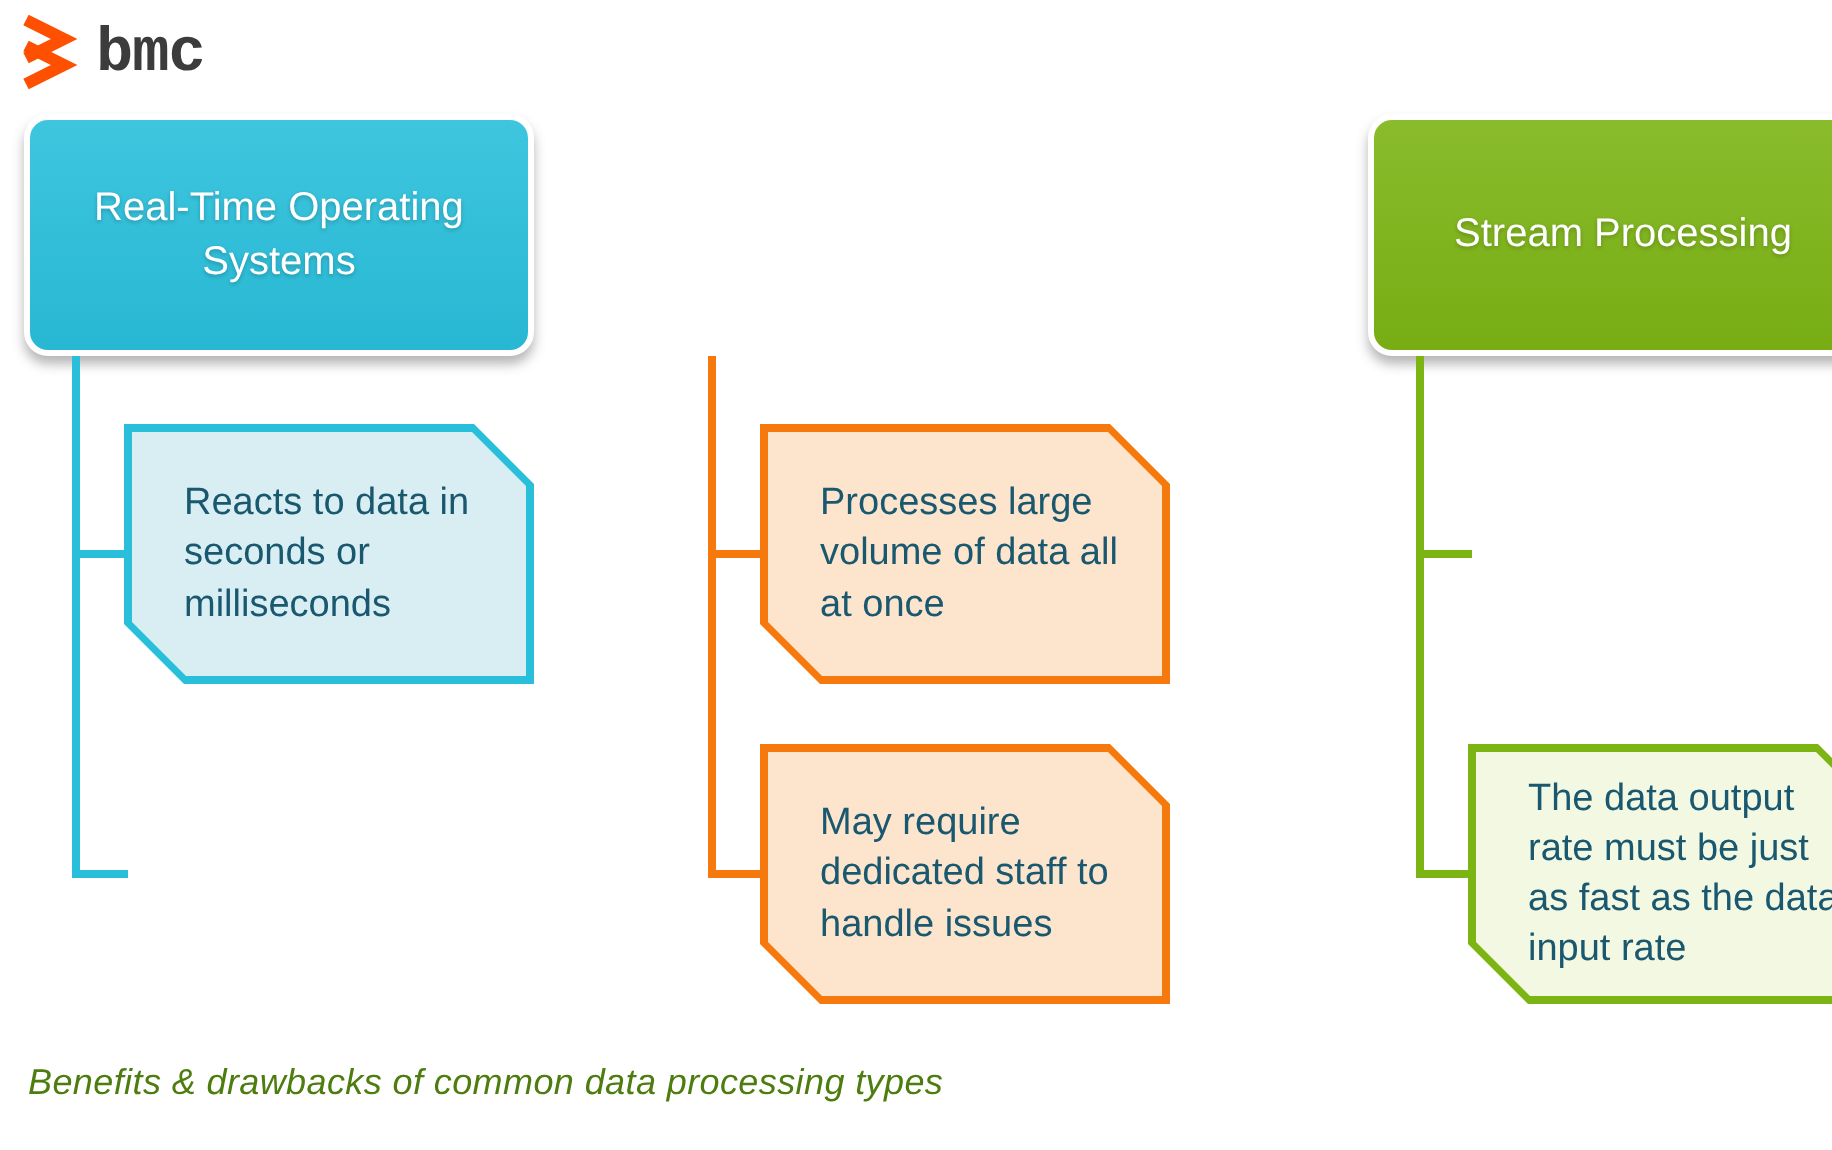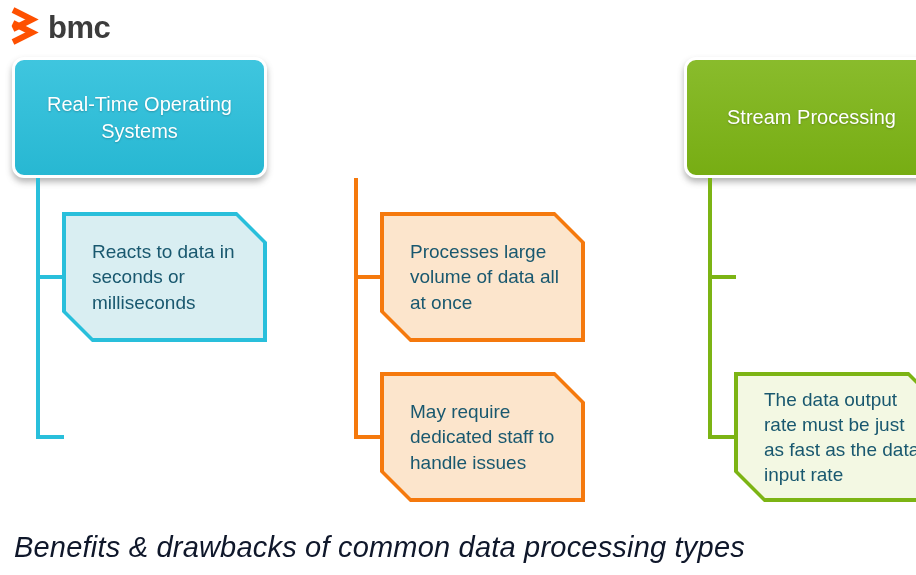--- a/index.html
+++ b/index.html
@@ -2,21 +2,21 @@
 <html><head>
 <meta charset="utf-8">
 <style>
   html,body{margin:0;padding:0;background:#fff;}
   #canvas{
     position:relative;width:916px;height:575px;background:#ffffff;overflow:hidden;
     font-family:"Liberation Sans", sans-serif;
   }
 
   
-  .logo{position:absolute;left:8px;top:6px;display:flex;align-items:center;gap:4px;}
+  .logo{position:absolute;left:8px;top:6px;display:flex;align-items:center;gap:4px;font-family:Liberation Mono, monospace;}
   .logo svg{display:block;}
   .logo .brand{font-size:31px;font-weight:bold;color:#3c3c3c;letter-spacing:-0.5px;line-height:1;margin-top:2px;}
 
   
   .col{position:absolute;top:57px;width:255px;height:460px;}
   .col-0{left:12px;}
   .col-1{left:330px;}
   .col-2{left:684px;}
 
   .col-header{
@@ -47,21 +47,21 @@
     position:absolute;left:4px;top:4px;right:4px;bottom:4px;background:var(--fill);
     clip-path:polygon(0 0, calc(100% - 27px) 0, 100% 27px, 100% 100%, 27px 100%, 0 calc(100% - 27px));
     display:flex;align-items:center;
     color:#19586f;font-size:19px;line-height:1.32;white-space:pre-line;
     padding:6px 12px 6px 26px;box-sizing:border-box;
   }
 
   
   .caption{
     position:absolute;left:14px;top:531px;
-    font-style:italic;font-size:29px;color:#0f172a;letter-spacing:0.2px;
+    font-style:italic;font-size:18px;color:#4d7c0f;letter-spacing:0.2px;
   }
 </style>
 </head>
 <body>
 
 <div id="canvas">
 
   <div class="logo">
     <span>
       <svg width="36" height="40" viewBox="0 0 36 40">

